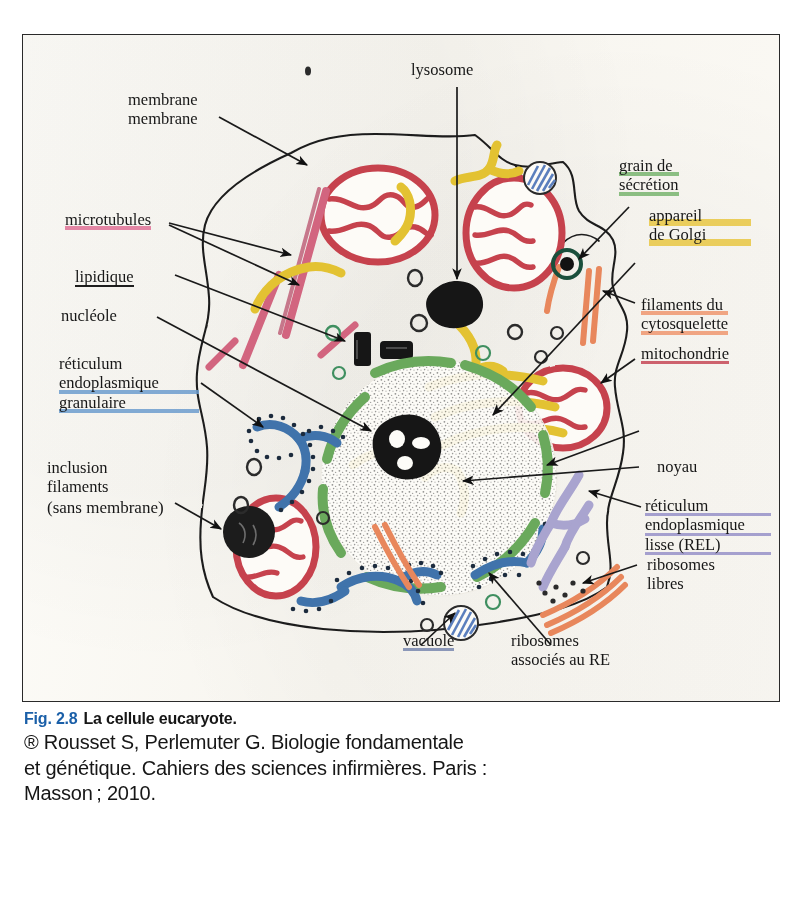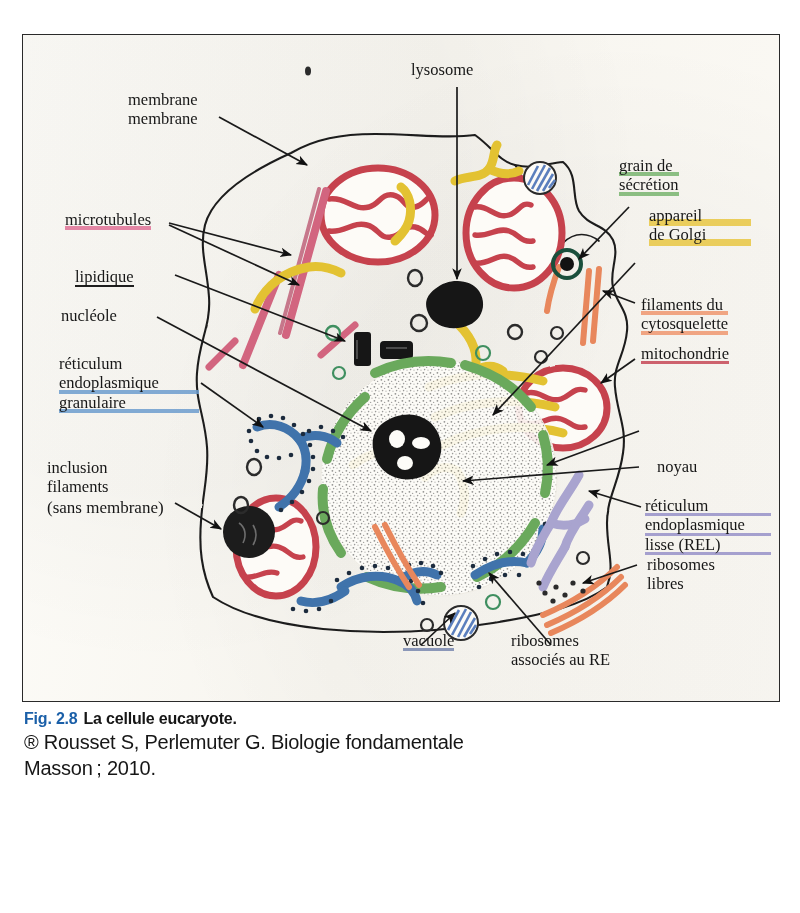--- a/index.html
+++ b/index.html
@@ -496,15 +496,16 @@
     <span class="ln">associés au RE</span>
   </div>
 </div>
 
 <div id="caption">
   <div id="caption-line1">
     <span id="fig-number">Fig. 2.8</span><span id="fig-title">La cellule eucaryote.</span>
   </div>
   <div id="caption-body">
     <div>® Rousset S, Perlemuter G. Biologie fondamentale</div>
+    <div>et génétique. Cahiers des sciences infirmières. Paris :</div>
     <div>Masson ; 2010.</div>
   </div>
 </div>
 
 </body></html>

